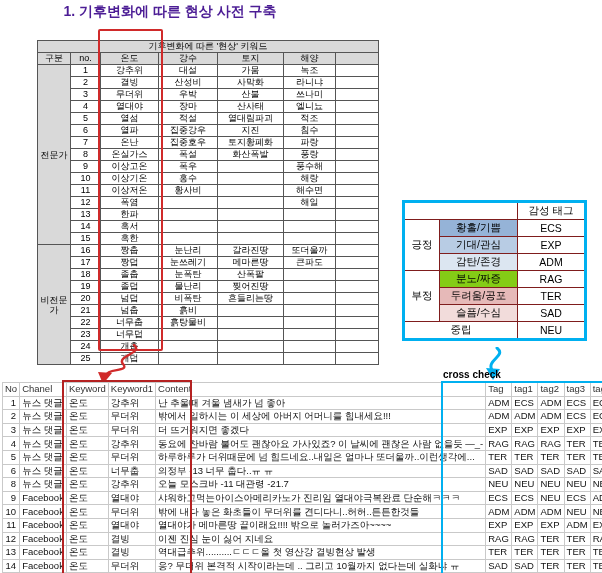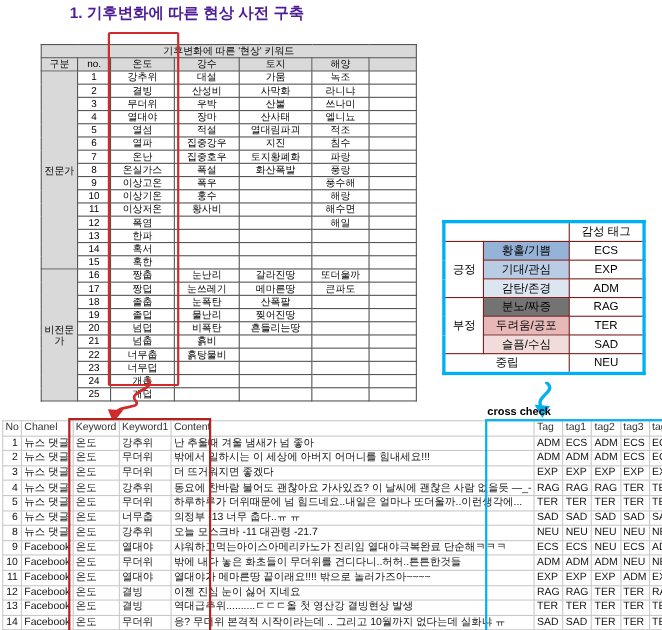--- a/index.html
+++ b/index.html
@@ -302,21 +302,21 @@
         <tr>
           <td style="background: rgb(184, 204, 228);">기대/관심</td>
           <td>EXP</td>
         </tr>
         <tr>
           <td style="background: rgb(220, 230, 241);">감탄/존경</td>
           <td>ADM</td>
         </tr>
         <tr>
           <td rowspan="3">부정</td>
-          <td style="background: #737373; text-align: center;">분노/짜증</td>
+          <td style="background: #84cc16; text-align: center;">분노/짜증</td>
           <td>RAG</td>
         </tr>
         <tr>
           <td style="background: rgb(230, 185, 184);">두려움/공포</td>
           <td>TER</td>
         </tr>
         <tr>
           <td style="background: rgb(242, 220, 219);">슬픔/수심</td>
           <td>SAD</td>
         </tr>

